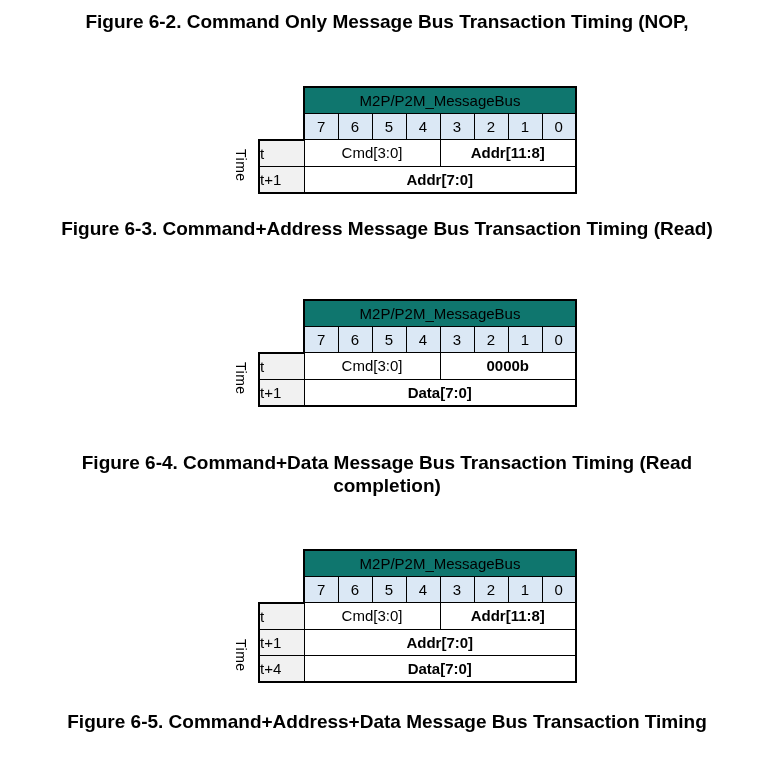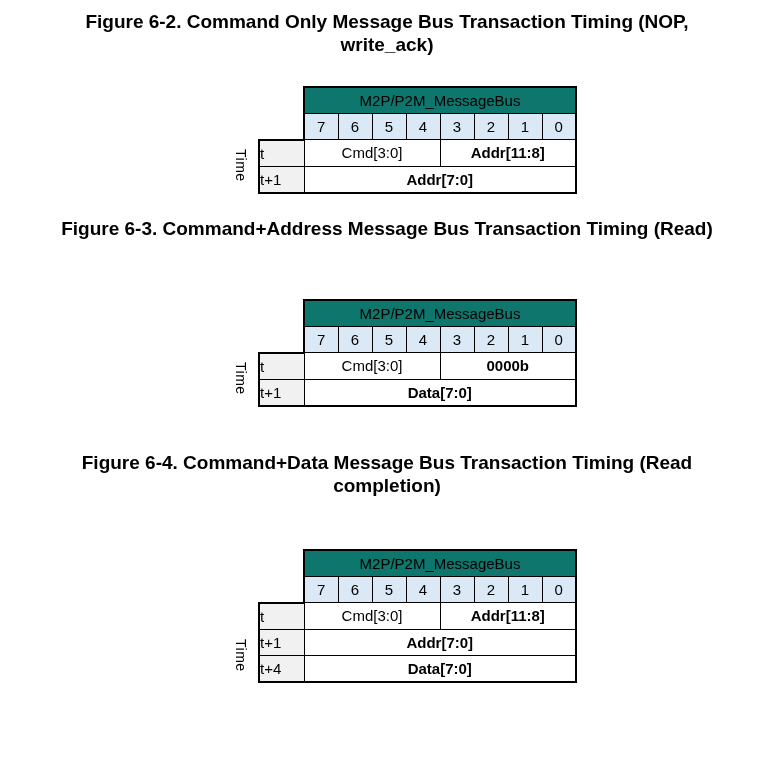--- a/index.html
+++ b/index.html
@@ -38,21 +38,20 @@
     writing-mode:vertical-rl;text-orientation:mixed;
     display:flex;align-items:center;justify-content:center;
     font-size:14px;letter-spacing:0.5px;color:#000;
   }
 </style>
 </head>
 <body>
 
 <div class="caption" style="top:10px">
   <div>Figure 6-2. Command Only Message Bus Transaction Timing (NOP,</div>
-  <div>write_ack)</div>
 </div>
 
 <div class="diagram" style="left:258px;top:86px">
   <div class="time-label" style="top:53px;height:53px">Time</div>
   <table class="bus">
     <colgroup>
       <col style="width:45px">
         <col style="width:34px">
         <col style="width:34px">
         <col style="width:34px">
@@ -184,13 +183,14 @@
     </tr>
     <tr class="last-data">
       <td class="time">t+4</td>
       <td class="data dlast" colspan="8">Data[7:0]</td>
     </tr>
   </tbody>
     </table>
 </div>
 
 <div class="caption" style="top:710px">
+  <div>Figure 6-5. Command+Address+Data Message Bus Transaction Timing</div>
 </div>
 
 </body></html>

